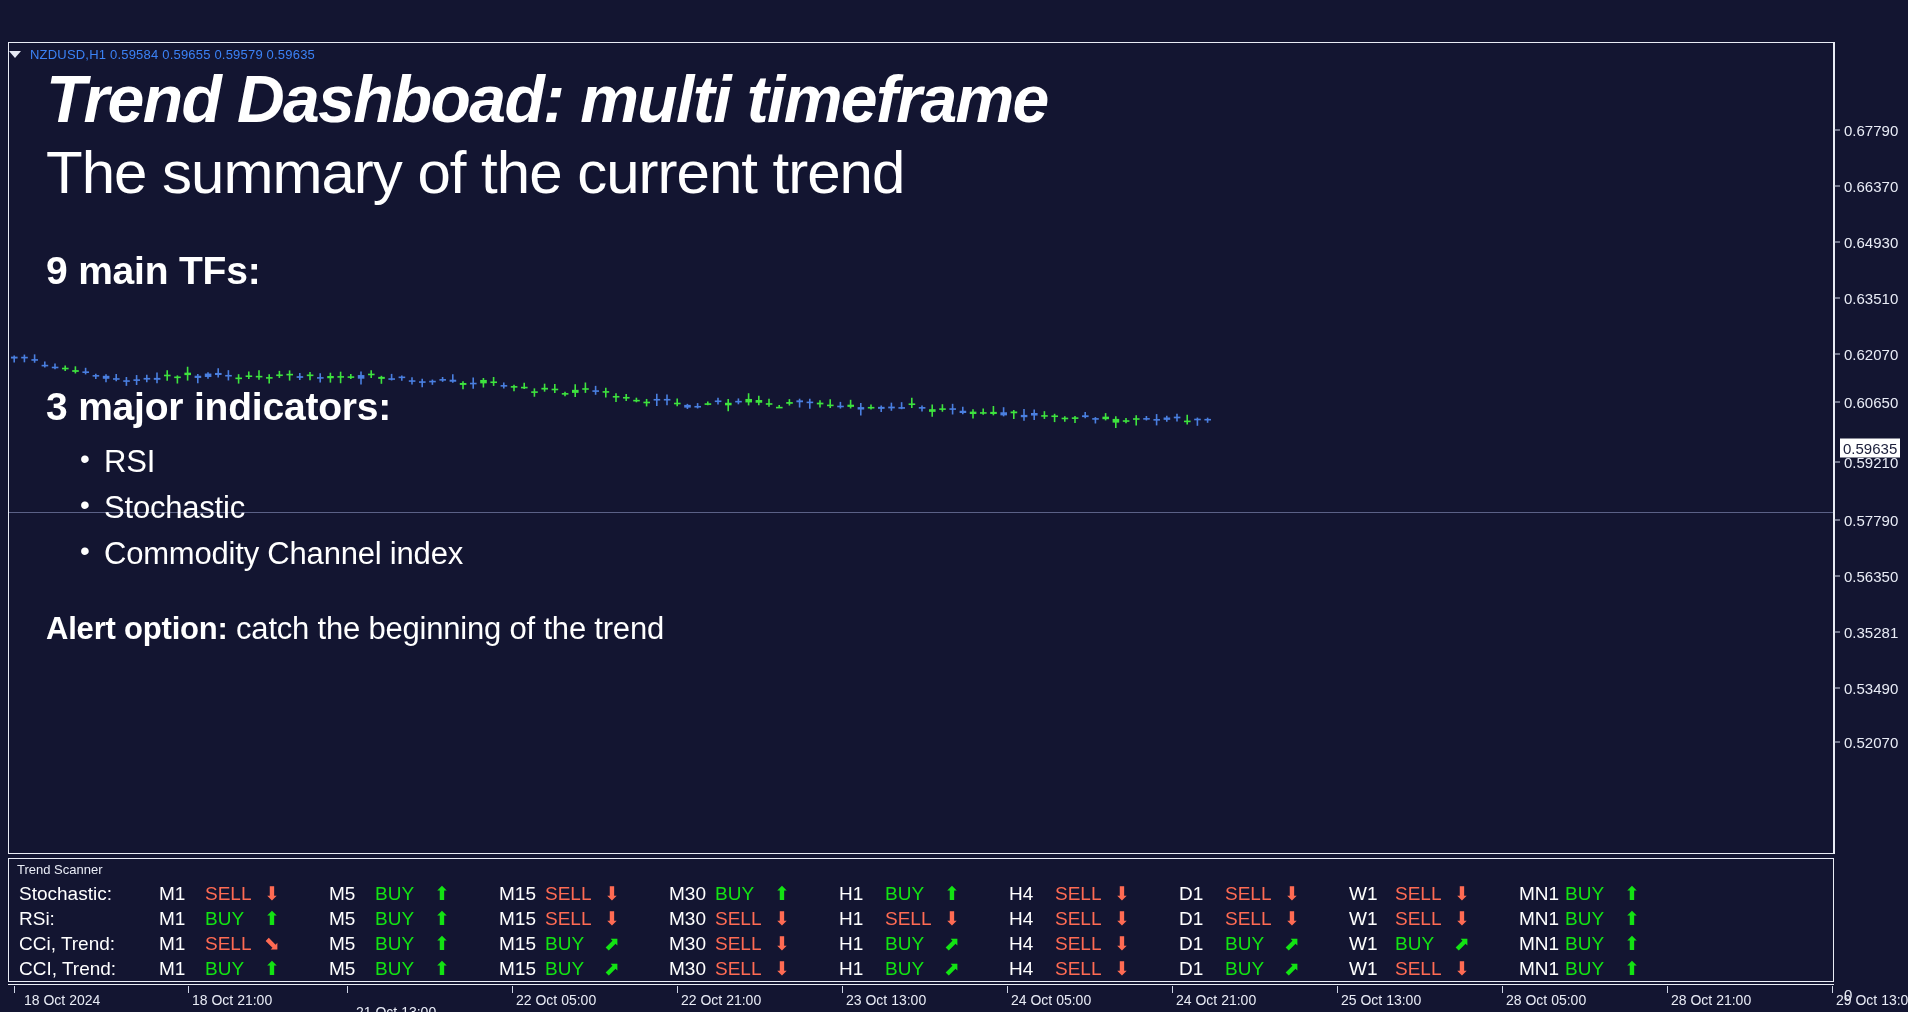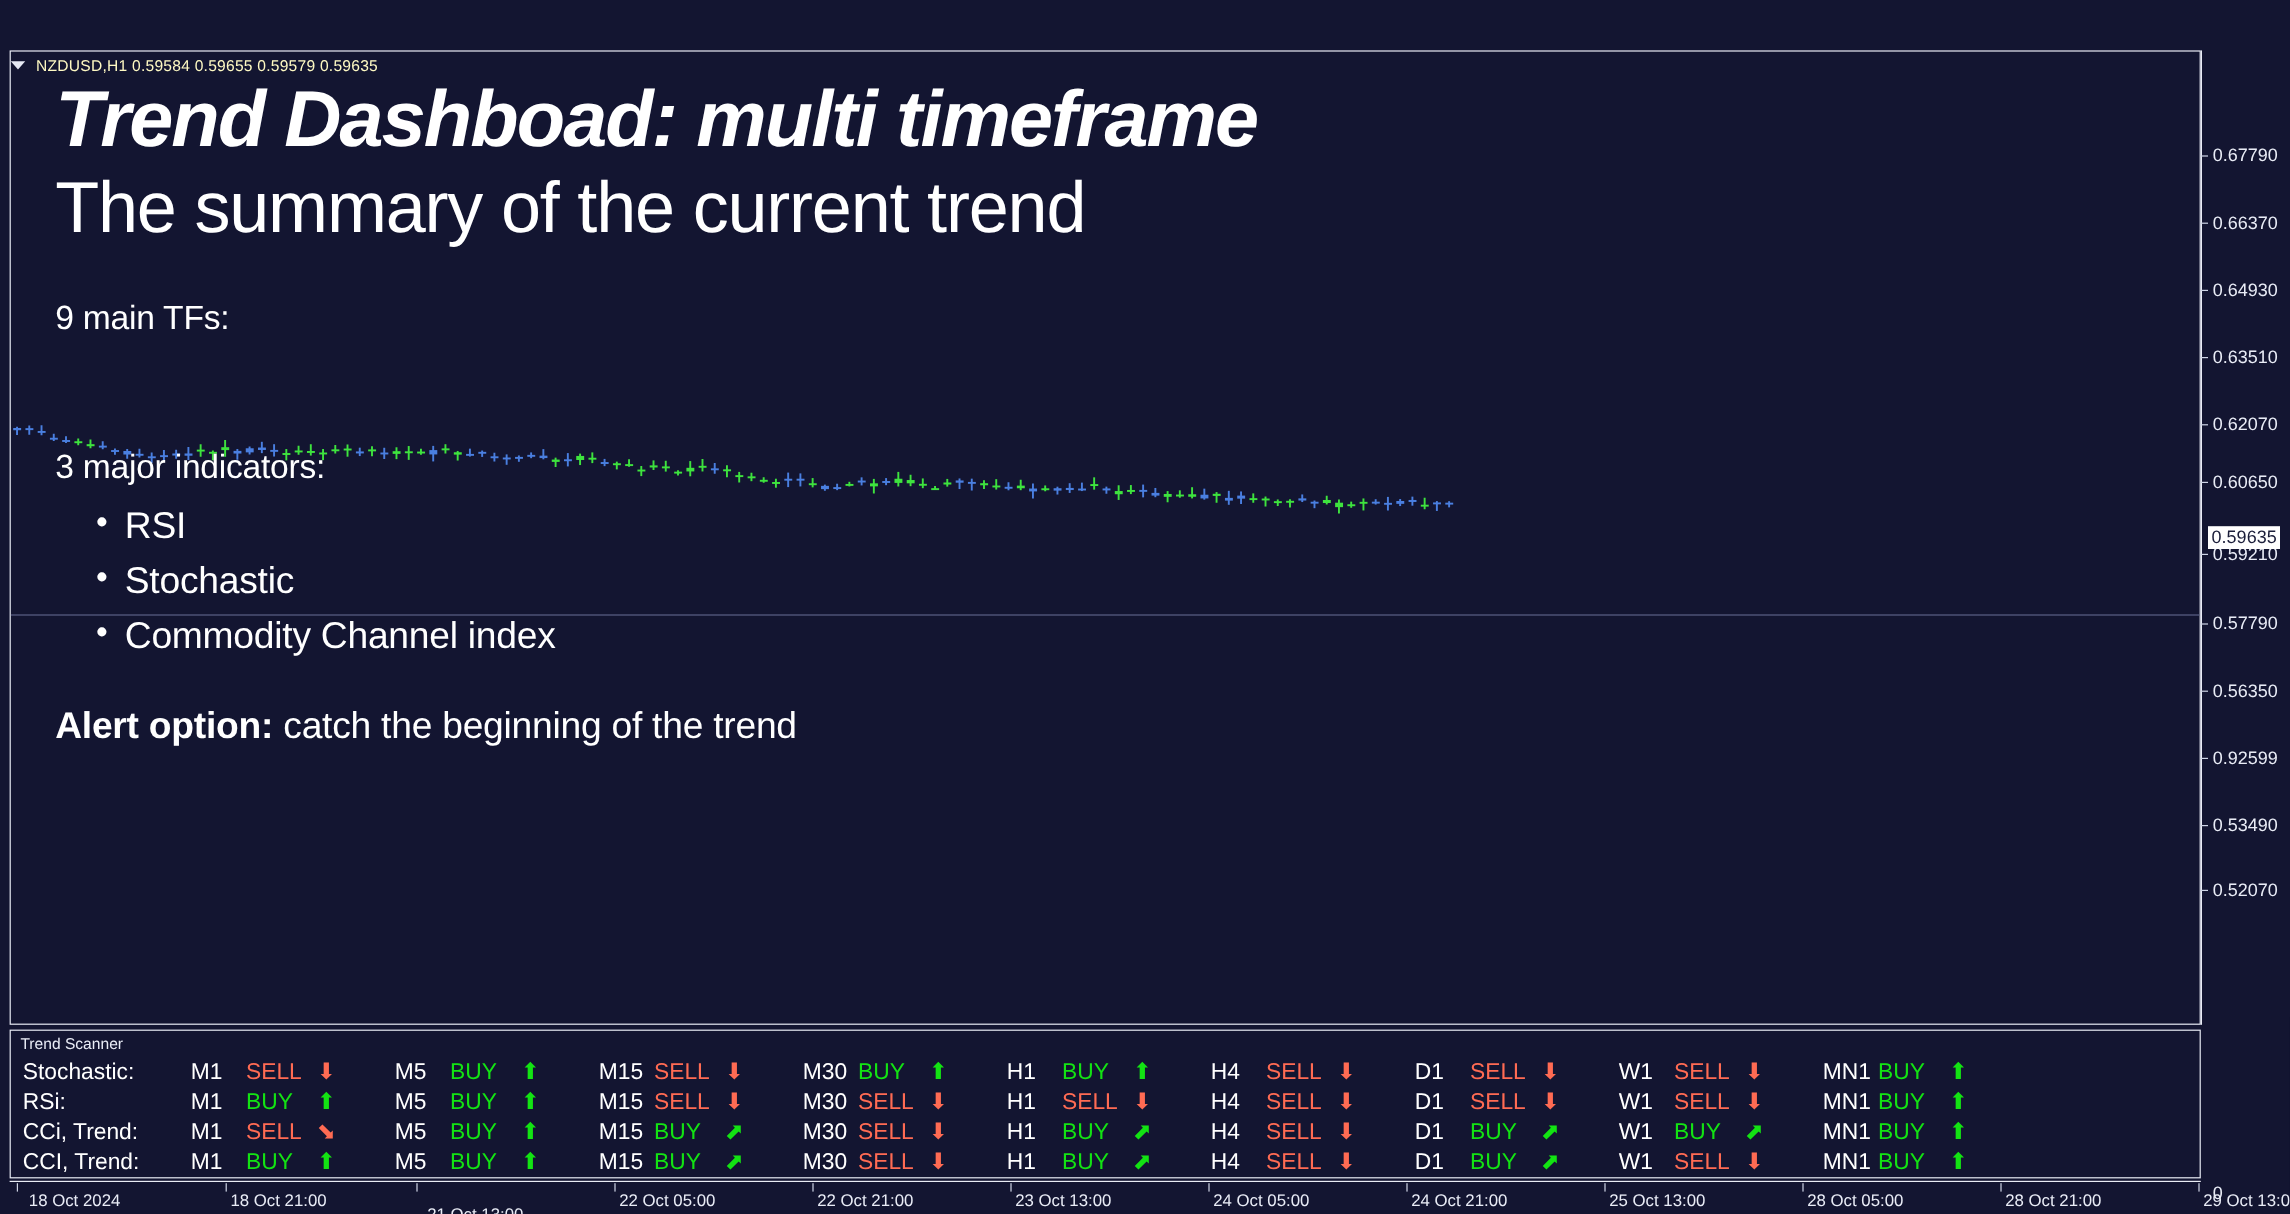--- a/index.html
+++ b/index.html
@@ -11,38 +11,38 @@
   #app{ position:relative; width:1908px; height:1012px; background:#131531; }
 
   
   .chart-frame{
     position:absolute; left:8px; top:42px; width:1826px; height:812px;
     border:1px solid #e9ecf5; background:#131531;
   }
   .symbol-bar{
     position:absolute; left:9px; top:44px; height:20px;
     display:flex; align-items:center; gap:7px;
-    color:#fef9c3; font-size:13px; letter-spacing:.2px; z-index:6;
+    color:#3b82f6; font-size:13px; letter-spacing:.2px; z-index:6;
   }
   .caret{
     width:0;height:0;border-left:6px solid transparent;border-right:6px solid transparent;
     border-top:7px solid #e6e9f4; margin-right:2px;
   }
 
   
   .promo{ position:absolute; left:46px; top:66px; width:1430px; z-index:5; color:#ffffff; }
   .h1{
     font-size:66px; font-weight:bold; font-style:italic; line-height:1.02;
     letter-spacing:-1.6px; white-space:nowrap;
   }
   .h2{
     font-size:60px; font-weight:normal; line-height:1.06; letter-spacing:-1px;
     margin-top:8px; white-space:nowrap;
   }
-  .sec{ font-size:28px; font-weight:normal; margin-top:44px; letter-spacing:-.2px; }
+  .sec{ font-size:39px; font-weight:bold; margin-top:44px; letter-spacing:-.2px; }
   .sec.second{ margin-top:92px; }
   .bullets{ list-style:none; margin-top:10px; }
   .bullets li{
     font-size:31px; font-weight:normal; line-height:1.5;
     padding-left:58px; position:relative; letter-spacing:-.2px;
   }
   .bullets li::before{
     content:"\2022"; position:absolute; left:34px; top:-1px; font-size:28px;
   }
   .tight li{ line-height:1.48; }
@@ -381,21 +381,21 @@
       <div class="pl" style="top: 312px;">0.62070</div>
       <div class="tick" style="top: 360px;"></div>
       <div class="pl" style="top: 360px;">0.60650</div>
       <div class="tick" style="top: 420px;"></div>
       <div class="pl" style="top: 420px;">0.59210</div>
       <div class="tick" style="top: 478px;"></div>
       <div class="pl" style="top: 478px;">0.57790</div>
       <div class="tick" style="top: 534px;"></div>
       <div class="pl" style="top: 534px;">0.56350</div>
       <div class="tick" style="top: 590px;"></div>
-      <div class="pl" style="top: 590px;">0.92599</div>
+      <div class="pl" style="top: 590px;">0.35281</div>
       <div class="tick" style="top: 646px;"></div>
       <div class="pl" style="top: 646px;">0.53490</div>
       <div class="tick" style="top: 700px;"></div>
       <div class="pl" style="top: 700px;">0.52070</div>
       <div class="cur" style="top: 406px;">0.59635</div>
     </div>
 
   <div class="axis-hline"></div>
   <div class="time-axis">
       <div class="vt" style="left: 6px;"></div>

